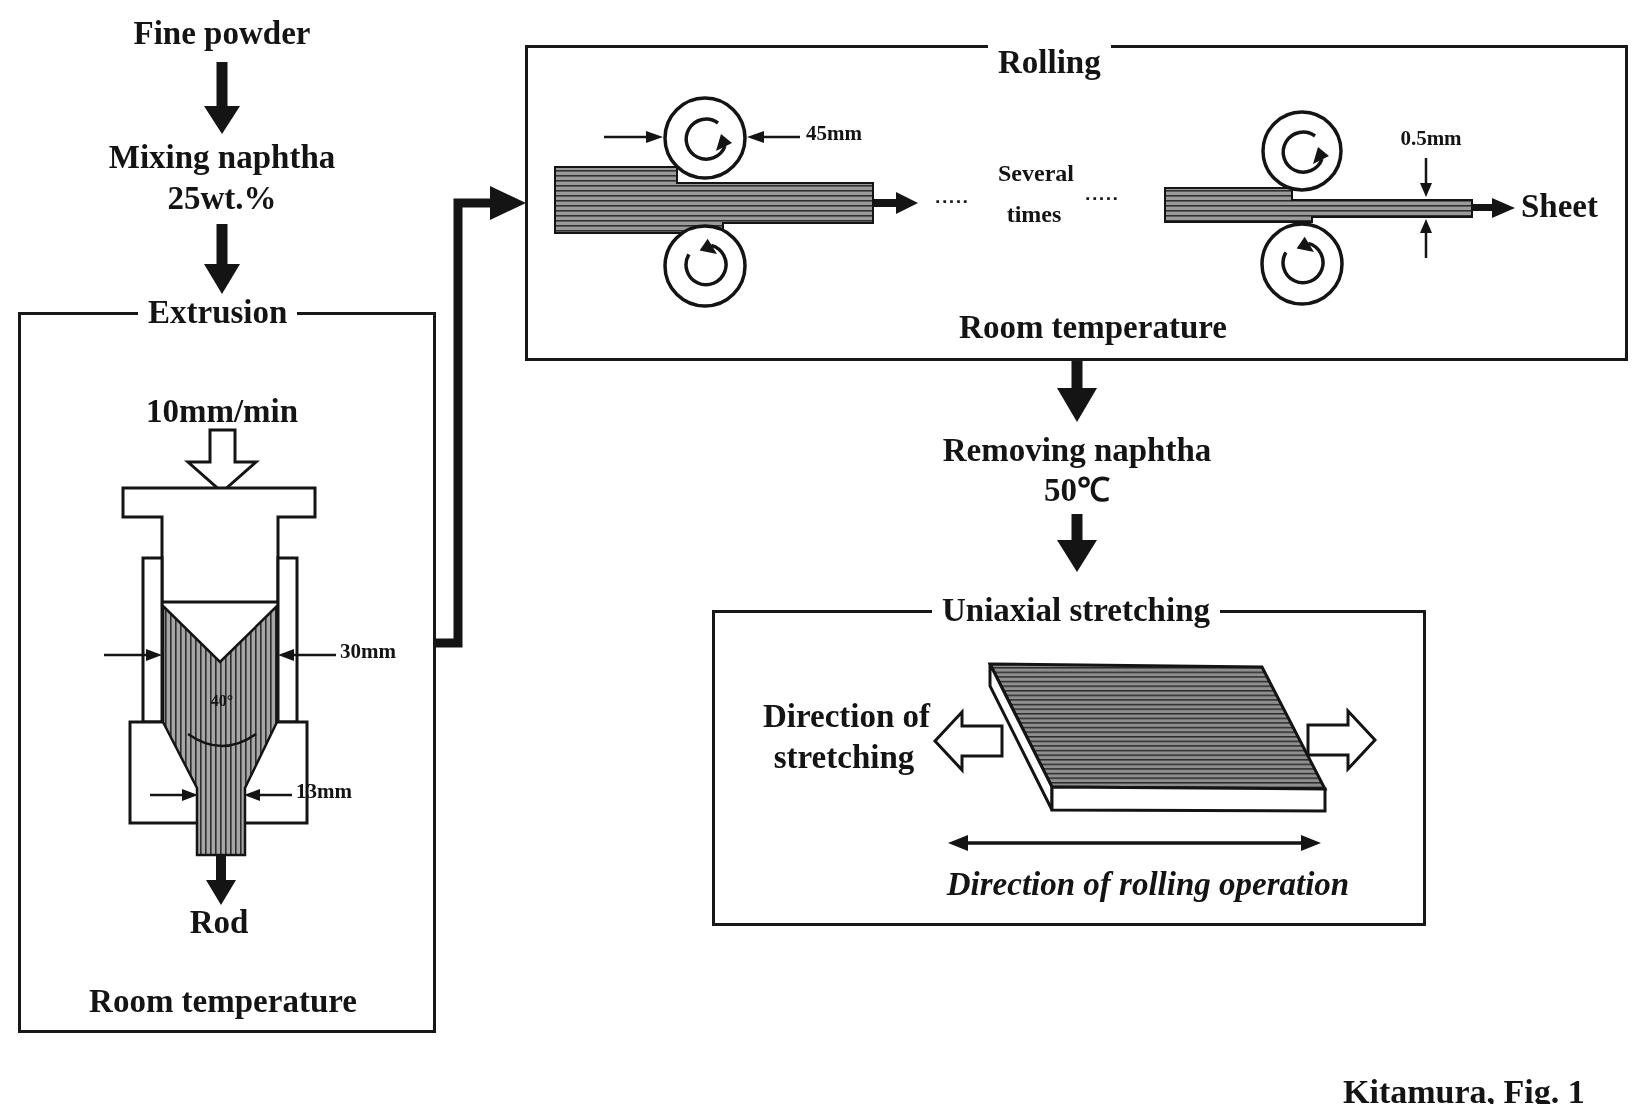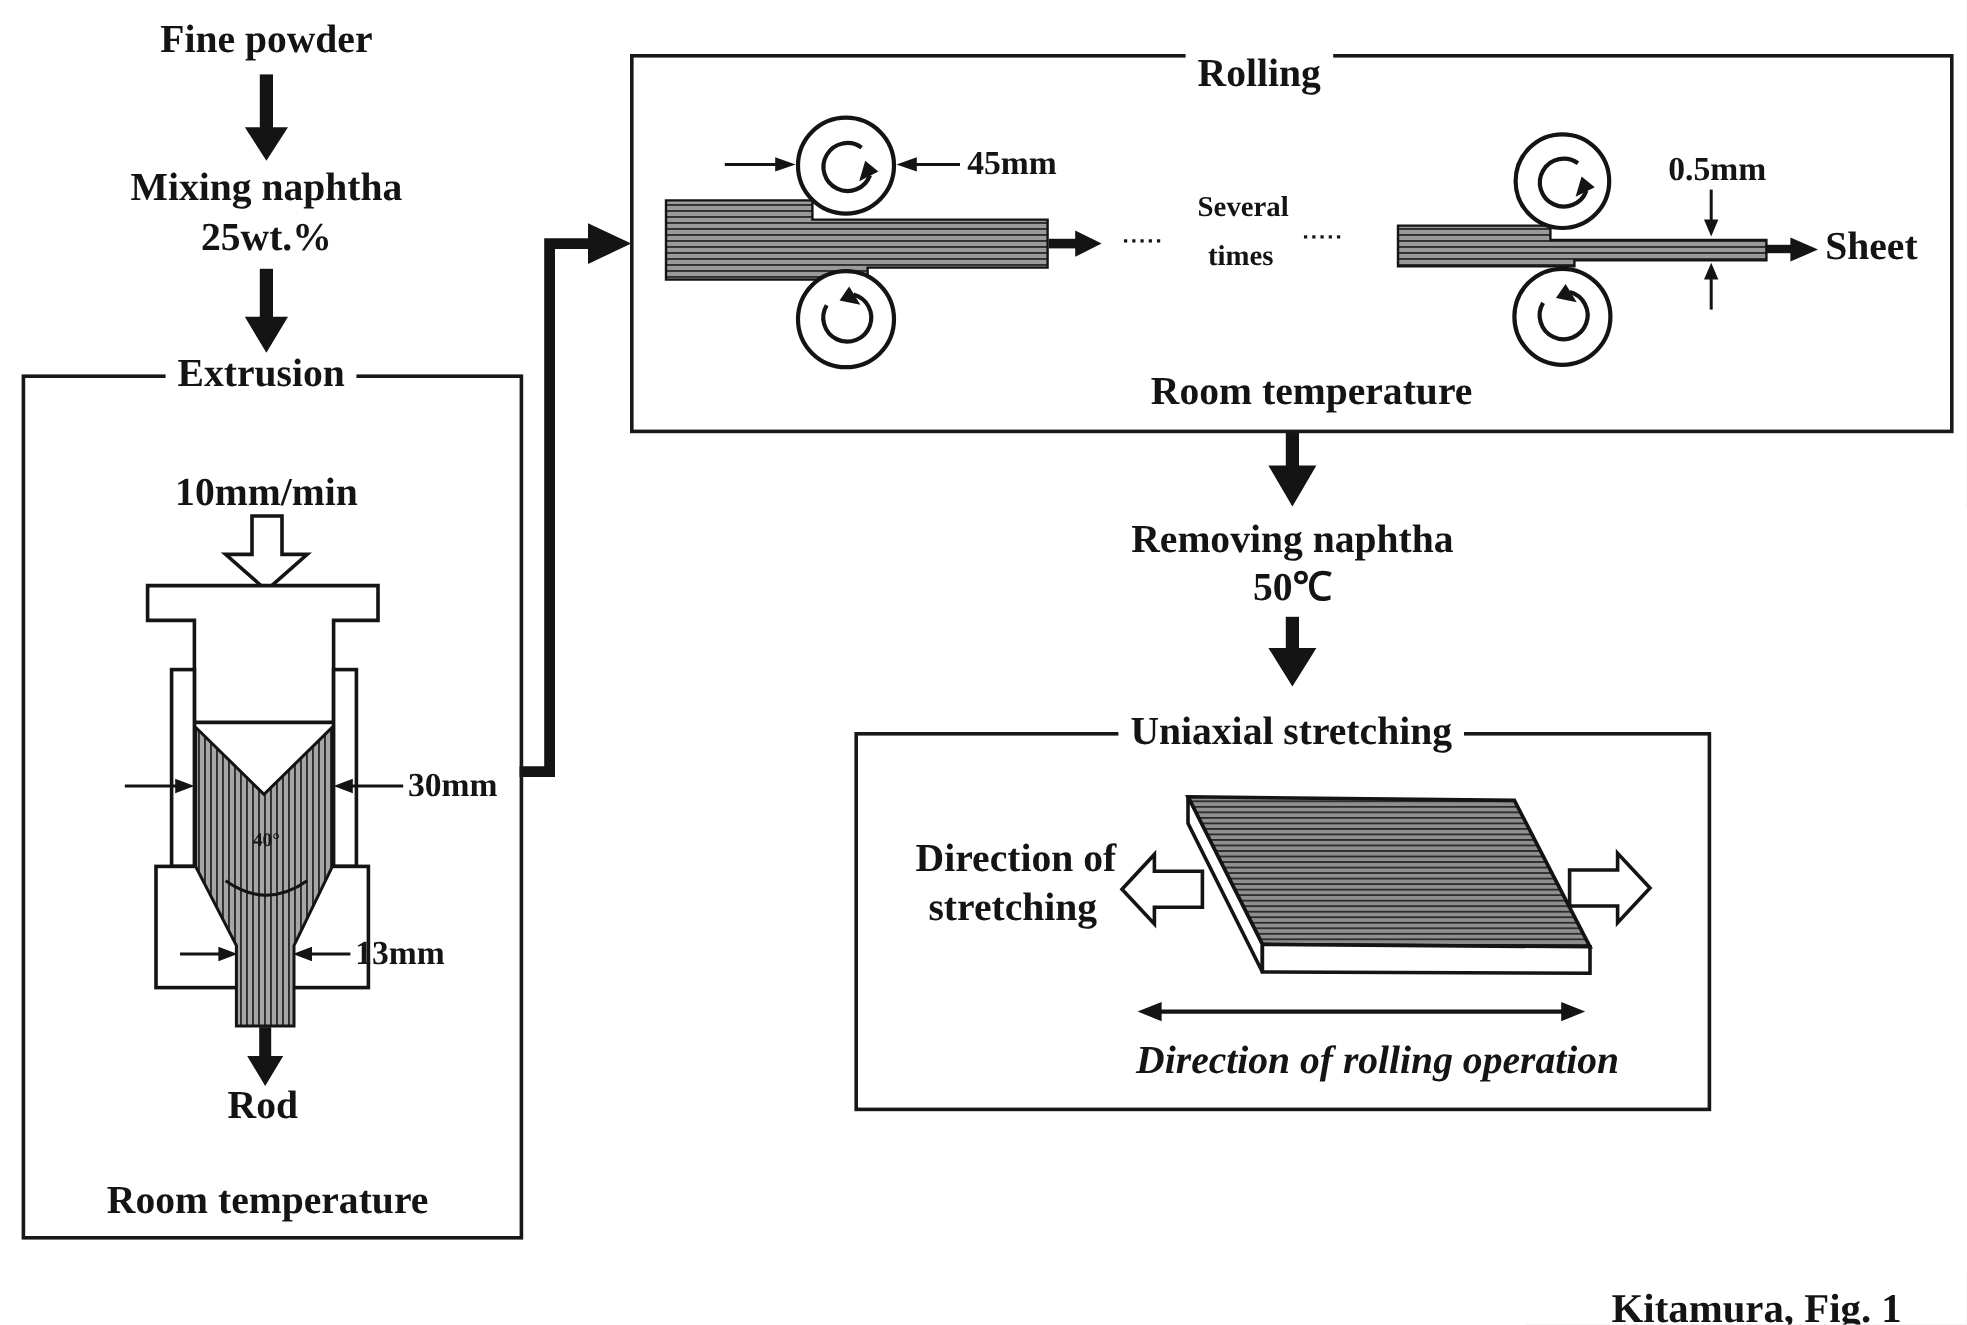--- a/index.html
+++ b/index.html
@@ -4,21 +4,21 @@
 <style>
   html,body{margin:0;padding:0;background:#e8e8e8;}
   .stage{position:relative;width:1639px;height:1104px;background:#ffffff;overflow:hidden;
          font-family:"Liberation Serif",serif;color:#121212;}
   .stage svg{position:absolute;left:0;top:0;}
   .lbl{position:absolute;font-weight:bold;color:#141414;line-height:1.08;white-space:nowrap;}
   .ctr{text-align:center;}
   .box{position:absolute;border:3px solid #181818;background:transparent;}
   .boxtitle{position:absolute;font-weight:bold;color:#141414;background:#ffffff;
             padding:0 10px;white-space:nowrap;text-align:center;}
-  .fs33{font-size:33px;} .fs32{font-size:24px;} .fs28{font-size:28px;}
+  .fs33{font-size:33px;} .fs32{font-size:24px;} .fs28{font-size:21px;}
   .fs20{font-size:16px;} .fs34{font-size:34px;}
   .dots{font-size:11px;letter-spacing:3px;color:#141414;font-weight:bold;}
 </style>
 </head>
 <body>
 
 <div class="stage">
 
   <svg width="1639" height="1104" viewBox="0 0 1639 1104">
     <defs>

